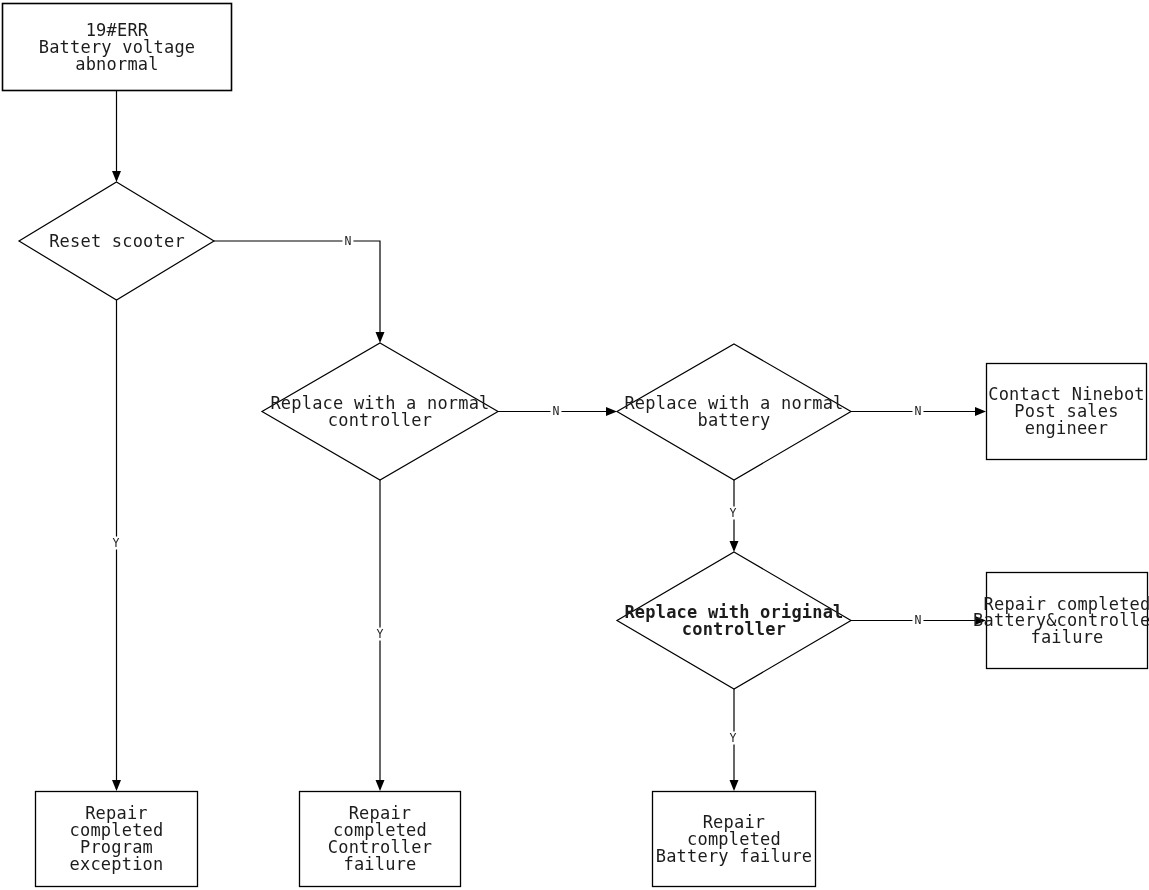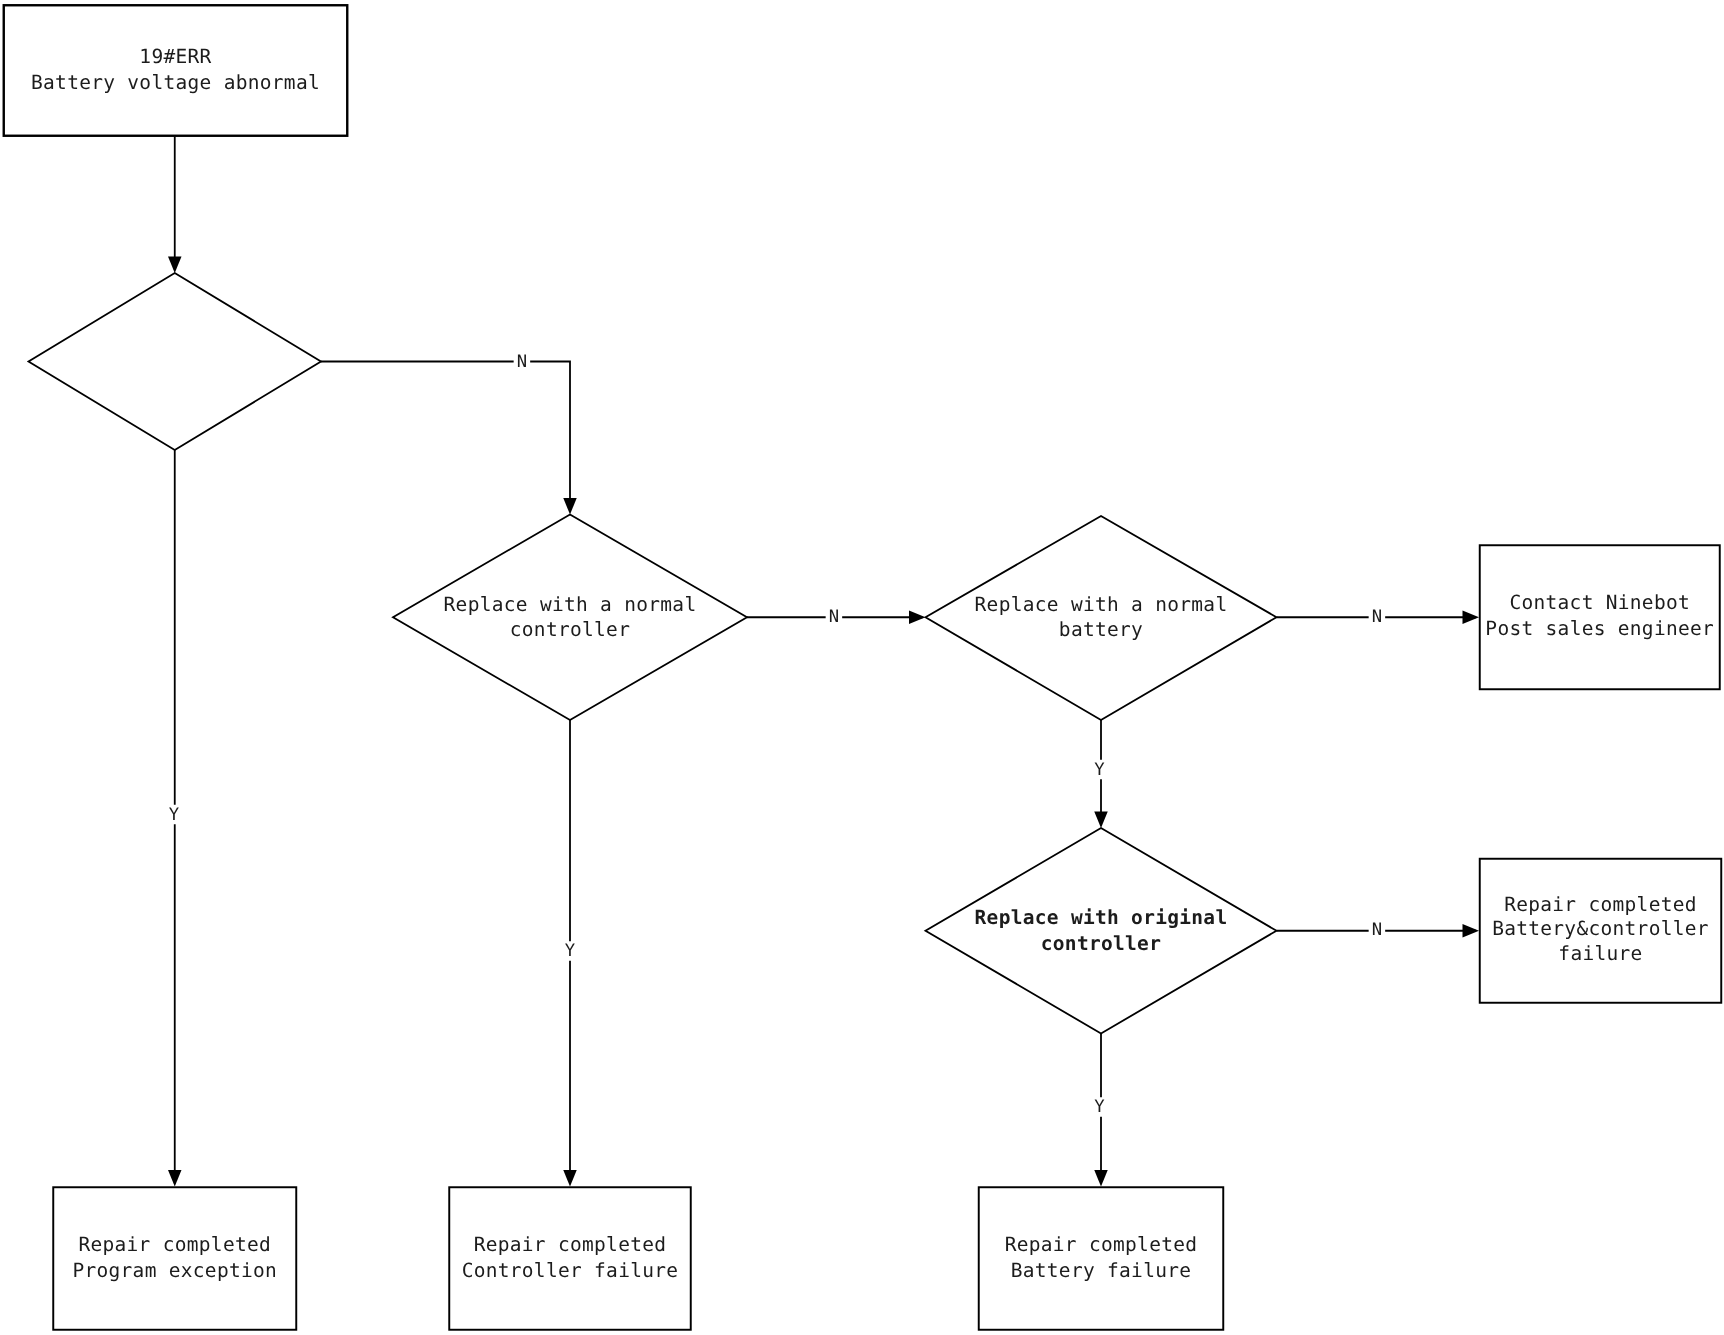--- a/index.html
+++ b/index.html
@@ -19,21 +19,21 @@
   .rect-shape.start { stroke-width: 1.6; }
   .diamond-shape { stroke-width: 1.2; }
   .head { fill: #000000; stroke: none; }
   .node-label {
     position: absolute;
     display: flex;
     align-items: center;
     justify-content: center;
     text-align: center;
     white-space: pre-line;
-    font-size: 13px;
+    font-size: 17px;
     line-height: 17px;
     letter-spacing: 0.2px;
   }
   .edge-label {
     position: absolute;
     transform: translate(-50%, -50%);
     background: #ffffff;
     padding: 0 2px;
     font-size: 11.5px;
     line-height: 13px;
@@ -86,20 +86,21 @@
       <rect class="shape rect-shape" x="986.5" y="572.5" width="161" height="96"></rect>
       <rect class="shape rect-shape" x="35.5" y="791.5" width="162" height="95"></rect>
       <rect class="shape rect-shape" x="299.5" y="791.5" width="161" height="95"></rect>
       <rect class="shape rect-shape" x="652.5" y="791.5" width="163" height="95"></rect>
     </g>
   </svg>
 
   <div class="node-label" style="left:2px; top:3px; width:230px; height:88px;">19#ERR
 Battery voltage abnormal</div>
 
+  <div class="node-label" style="left:19px; top:182px; width:196px; height:118px;">Reset scooter</div>
 
   <div class="node-label" style="left:262px; top:343px; width:236px; height:137px;">Replace with a normal
 controller</div>
 
   <div class="node-label" style="left:617px; top:344px; width:234px; height:136px;">Replace with a normal
 battery</div>
 
   <div class="node-label" style="left:986px; top:363px; width:161px; height:96px;">Contact Ninebot
 Post sales engineer</div>
 

